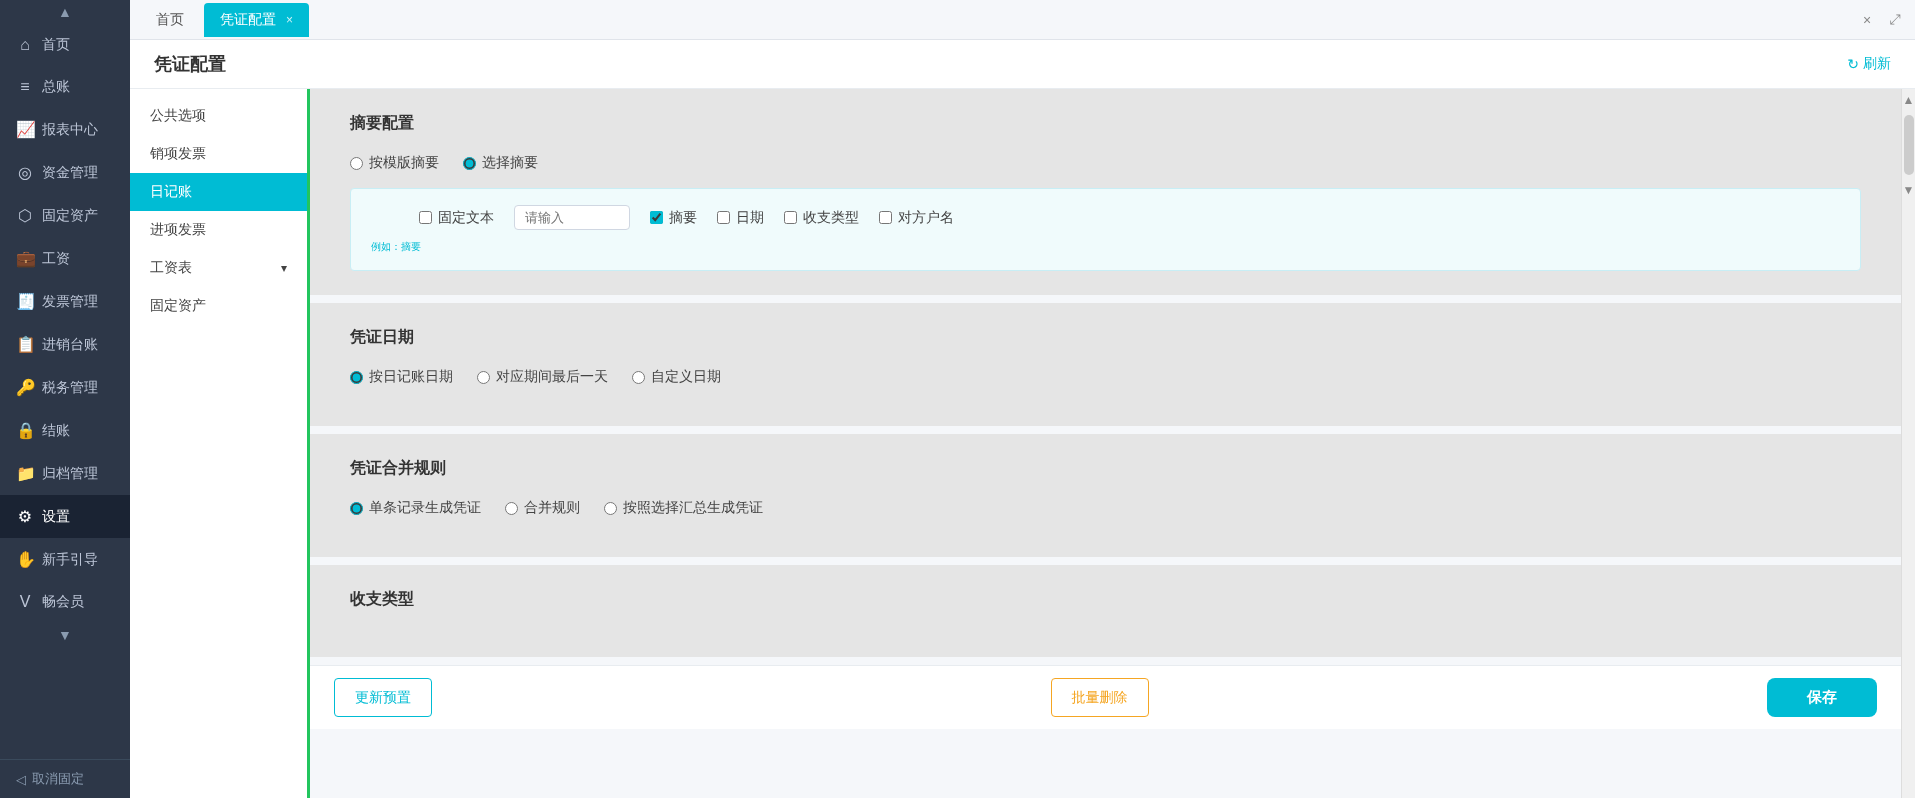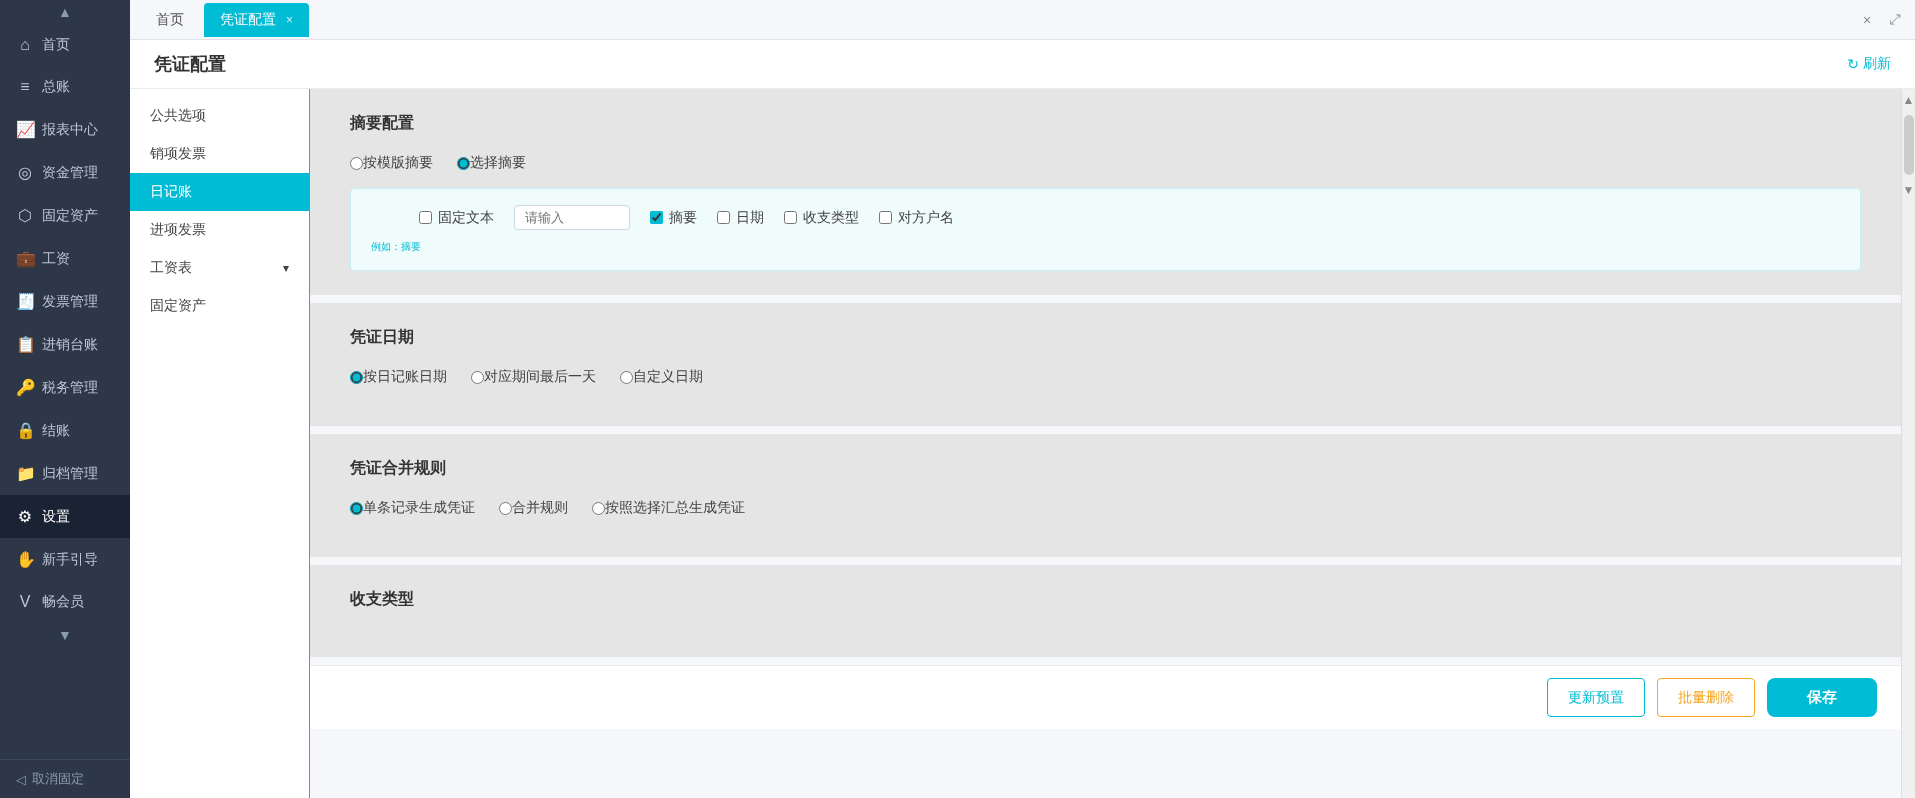--- a/index.html
+++ b/index.html
@@ -129,21 +129,21 @@
     .content-layout {
       display: flex;
       flex: 1;
       overflow: hidden;
     }
 
     
     .left-nav {
       width: 180px;
       background: #fff;
-      border-right: 1px solid #22c55e;
+      border-right: 3px solid #22c55e;
       padding: 8px 0;
       flex-shrink: 0;
     }
     .left-nav-item {
       padding: 10px 20px;
       cursor: pointer;
       color: #444;
       font-size: 14px;
       display: flex;
       align-items: center;
@@ -180,20 +180,21 @@
     
     .radio-group {
       display: flex;
       align-items: center;
       gap: 24px;
       margin-bottom: 16px;
     }
     .radio-label {
       display: flex;
       align-items: center;
+      gap: 6px;
       cursor: pointer;
       color: #444;
     }
     .radio-label input[type="radio"] { accent-color: #00bcd4; cursor: pointer; }
 
     
     .checkbox-area {
       background: #f0fbfc;
       border: 1px solid #c8eef5;
       border-radius: 4px;
@@ -231,21 +232,21 @@
     }
 
     
     .bottom-bar {
       position: sticky;
       bottom: 0;
       background: #fff;
       border-top: 1px solid #e8ecf0;
       padding: 12px 24px;
       display: flex;
-      justify-content: flex-end;
+      justify-content: space-between;
       gap: 12px;
     }
     .btn-update {
       border: 1px solid #00bcd4;
       color: #00bcd4;
       background: #fff;
       padding: 8px 20px;
       border-radius: 4px;
       cursor: pointer;
       font-size: 14px;

